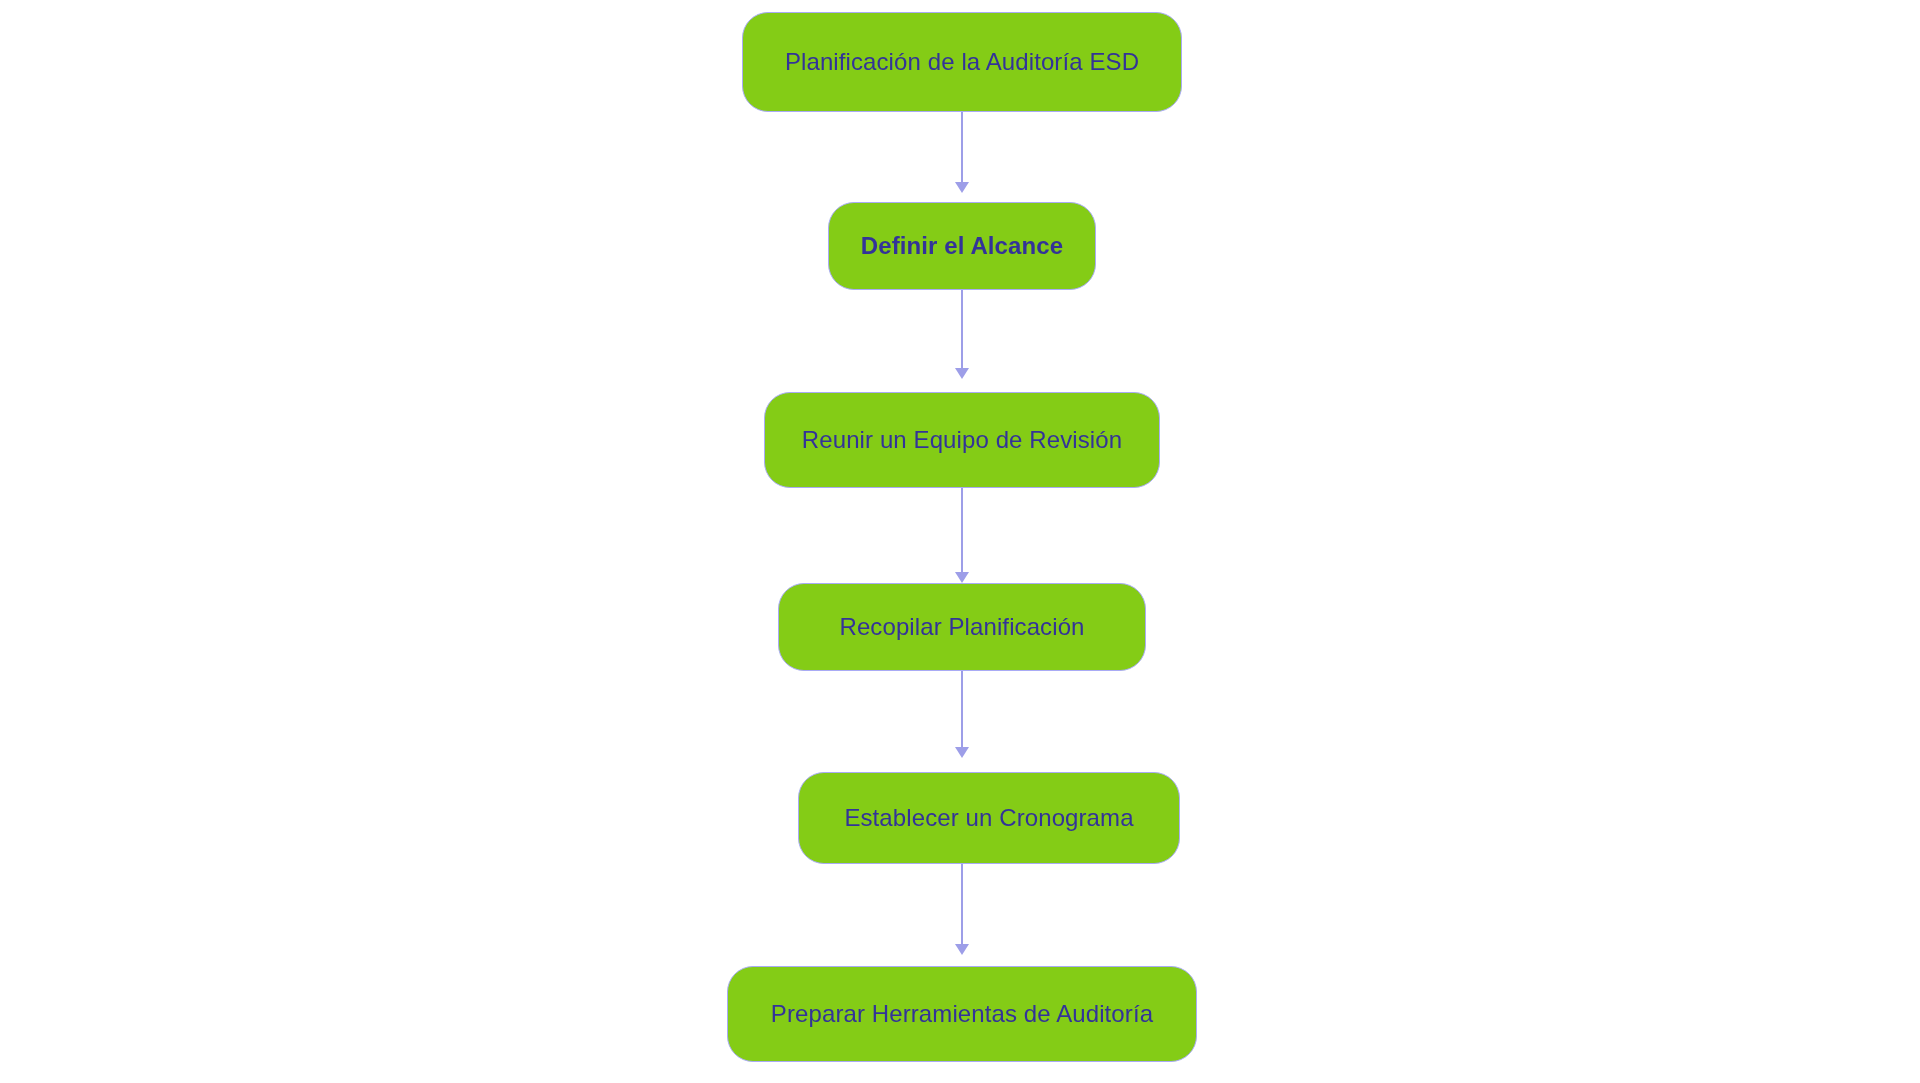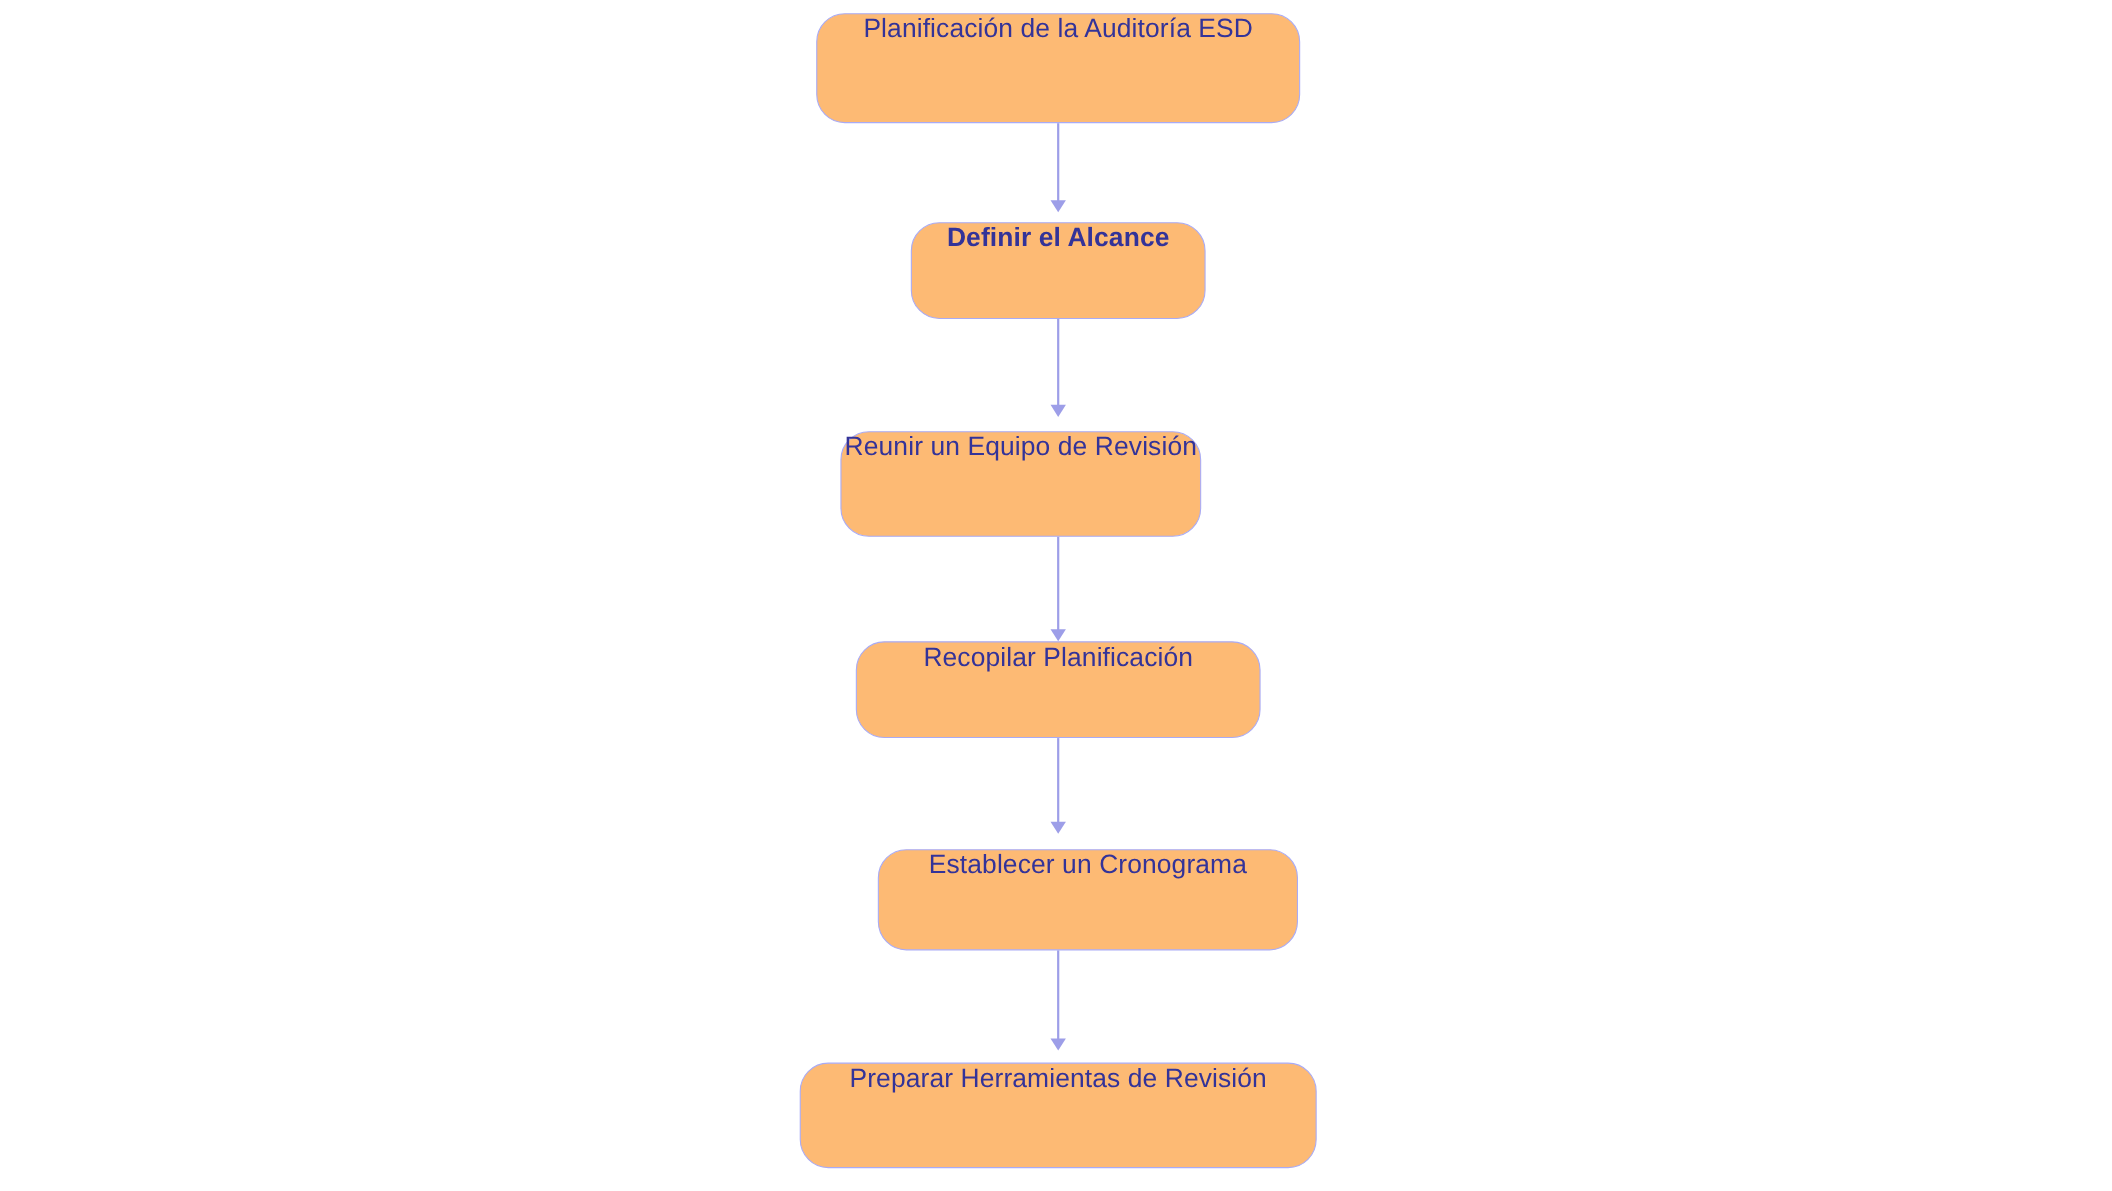--- a/index.html
+++ b/index.html
@@ -14,24 +14,25 @@
     overflow: hidden;
   }
   #flowchart {
     position: relative;
     width: 1920px;
     height: 1083px;
   }
   .node {
     position: absolute;
     box-sizing: border-box;
-    background: #fdba74;
+    background: #84cc16;
     border: 1px solid #a9abf5;
     border-radius: 26px;
     display: flex;
+    align-items: center;
     justify-content: center;
     color: #333399;
     font-size: 24px;
     font-family: "Liberation Sans", sans-serif;
     letter-spacing: 0.1px;
     white-space: nowrap;
   }
   .edge {
     position: absolute;
     width: 2px;
@@ -58,21 +59,21 @@
   <div class="edge" style="left:961px; top:112px; height:72px;"></div>
   <div class="arrowhead" style="left:955px; top:182px;"></div>
 
   <div class="node" style="left:828px; top:202px; width:268px; height:88px;font-weight:bold;">
     <span>Definir el Alcance</span>
   </div>
 
   <div class="edge" style="left:961px; top:290px; height:80px;"></div>
   <div class="arrowhead" style="left:955px; top:368px;"></div>
 
-  <div class="node" style="left:764px; top:392px; width:328px; height:96px;">
+  <div class="node" style="left:764px; top:392px; width:396px; height:96px;">
     <span>Reunir un Equipo de Revisión</span>
   </div>
 
   <div class="edge" style="left:961px; top:488px; height:86px;"></div>
   <div class="arrowhead" style="left:955px; top:572px;"></div>
 
   <div class="node" style="left:778px; top:583px; width:368px; height:88px;">
     <span>Recopilar Planificación</span>
   </div>
 
@@ -80,16 +81,16 @@
   <div class="arrowhead" style="left:955px; top:747px;"></div>
 
   <div class="node" style="left:771px; top:772px; width:382px; height:92px;margin-left:27px;">
     <span>Establecer un Cronograma</span>
   </div>
 
   <div class="edge" style="left:961px; top:864px; height:82px;"></div>
   <div class="arrowhead" style="left:955px; top:944px;"></div>
 
   <div class="node" style="left:727px; top:966px; width:470px; height:96px;">
-    <span>Preparar Herramientas de Revisión</span>
+    <span>Preparar Herramientas de Auditoría</span>
   </div>
 
 </div>
 
 </body></html>

